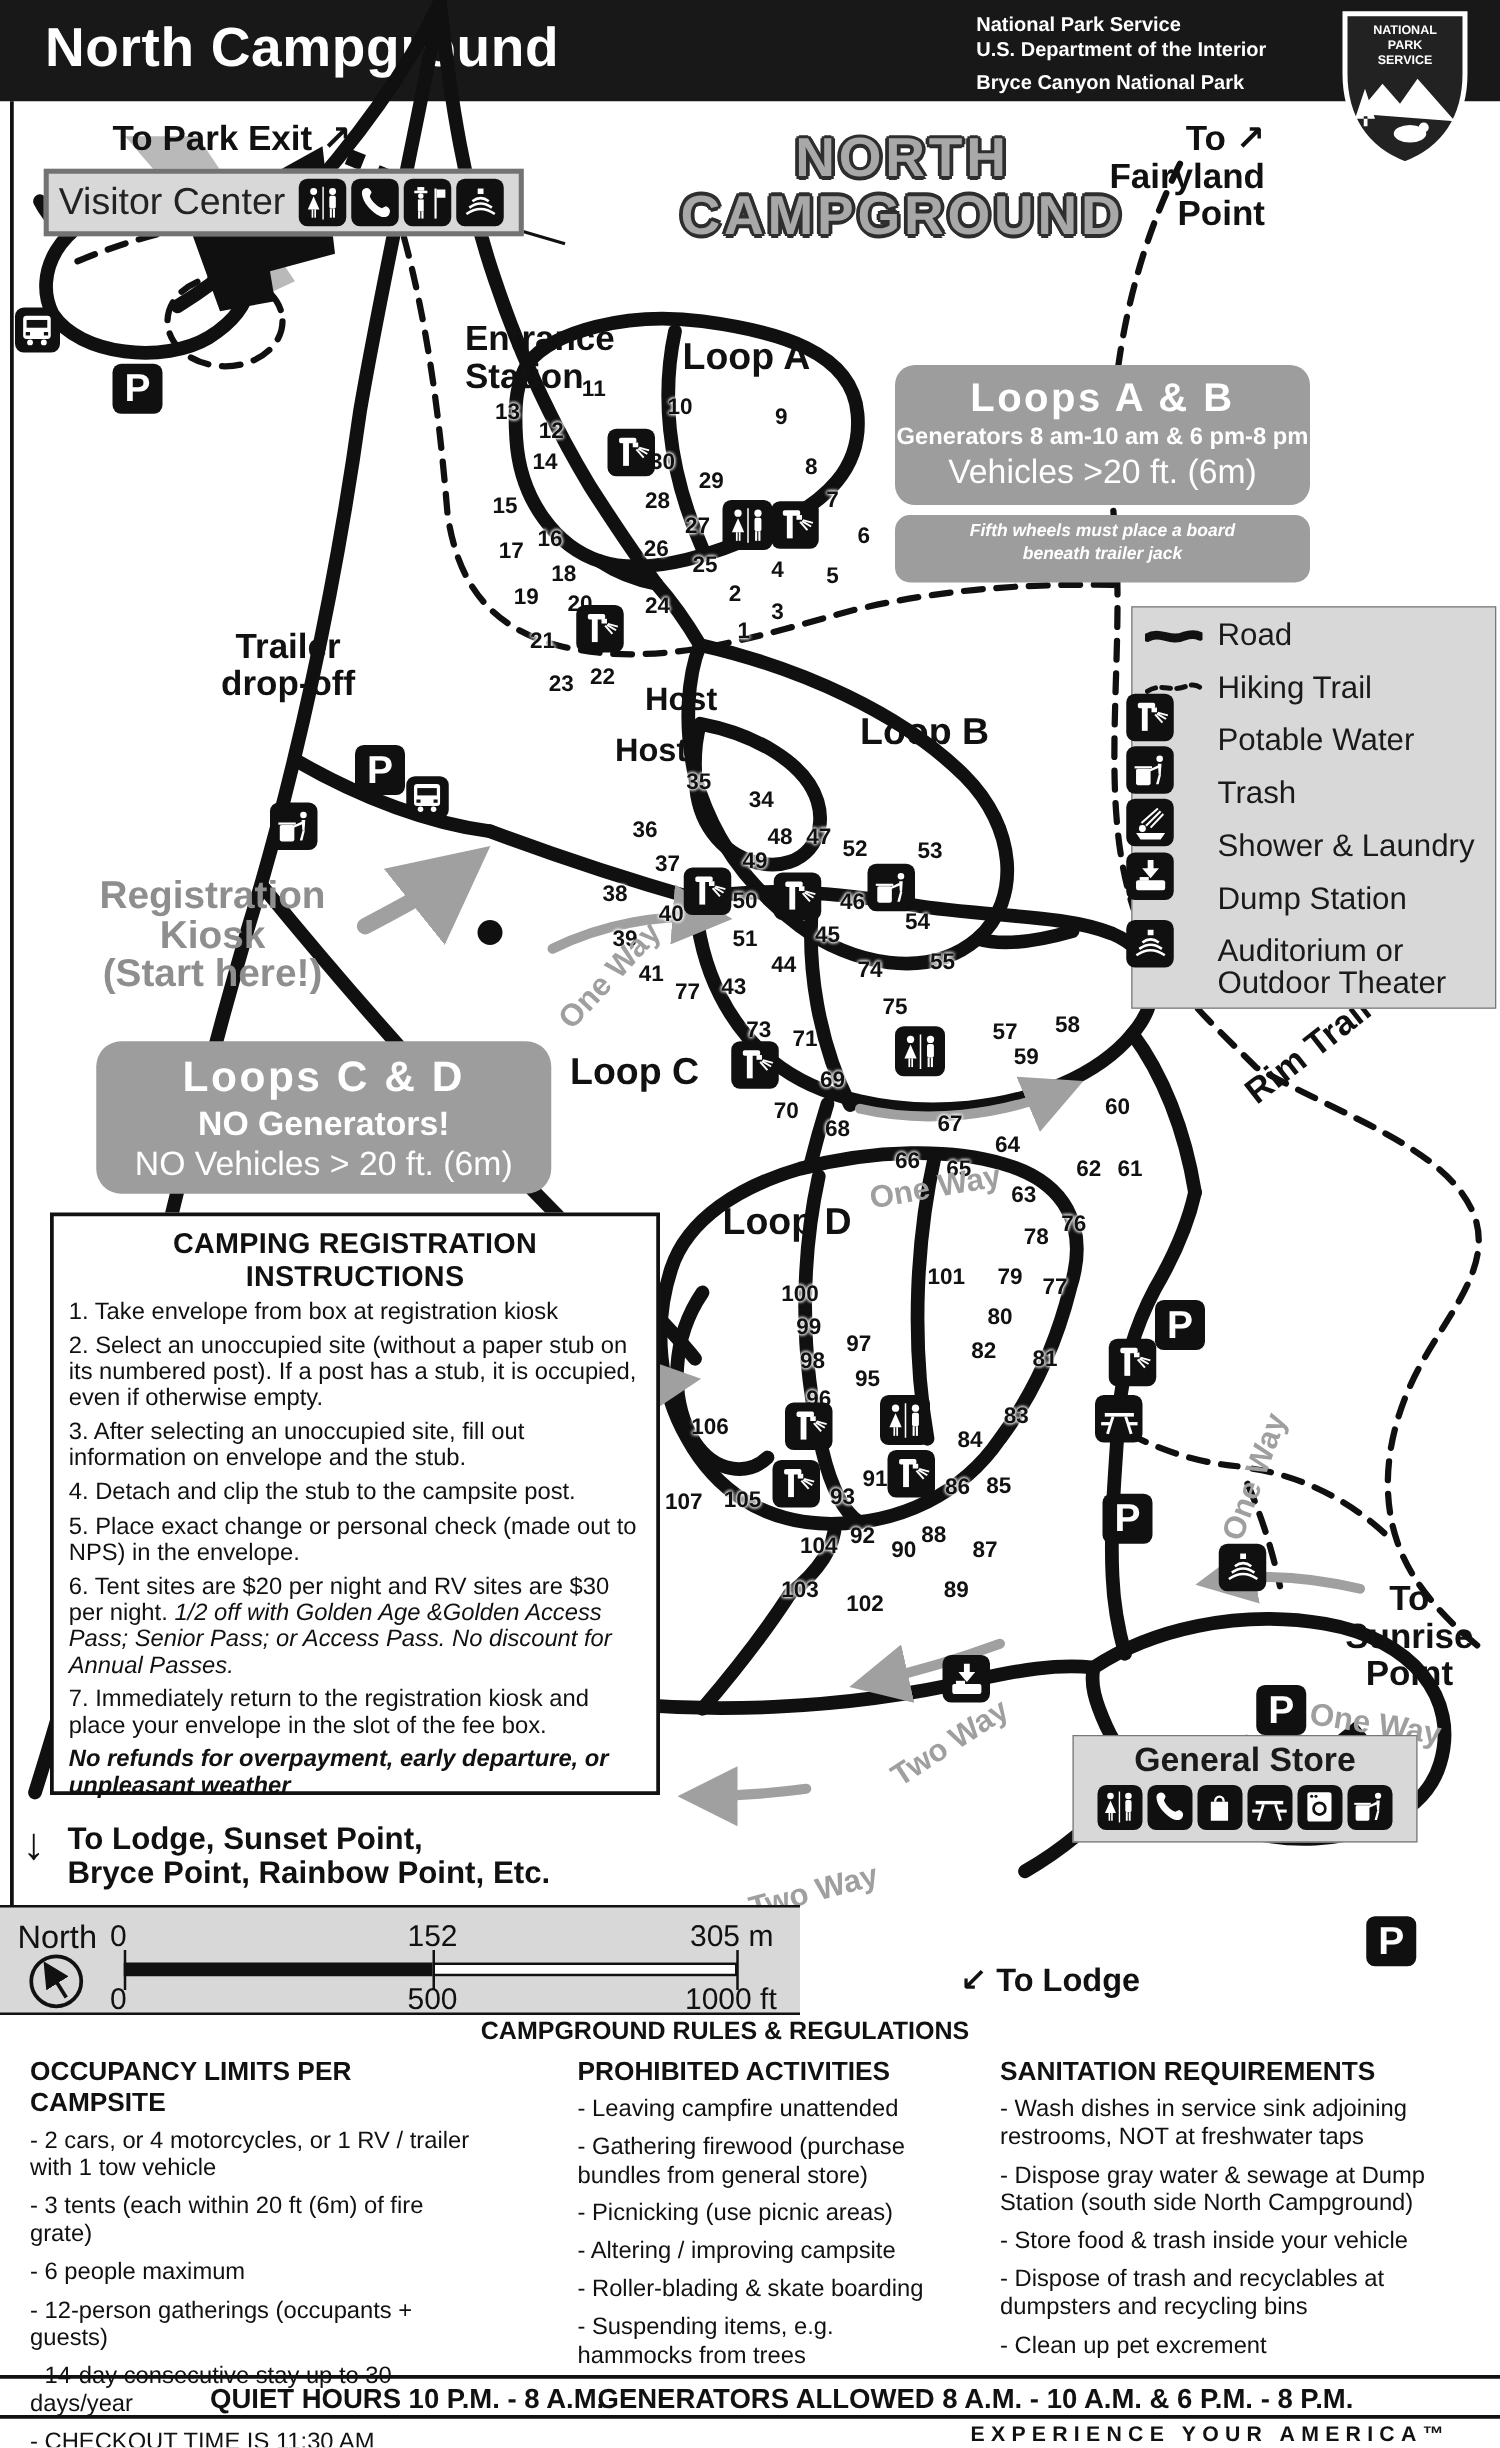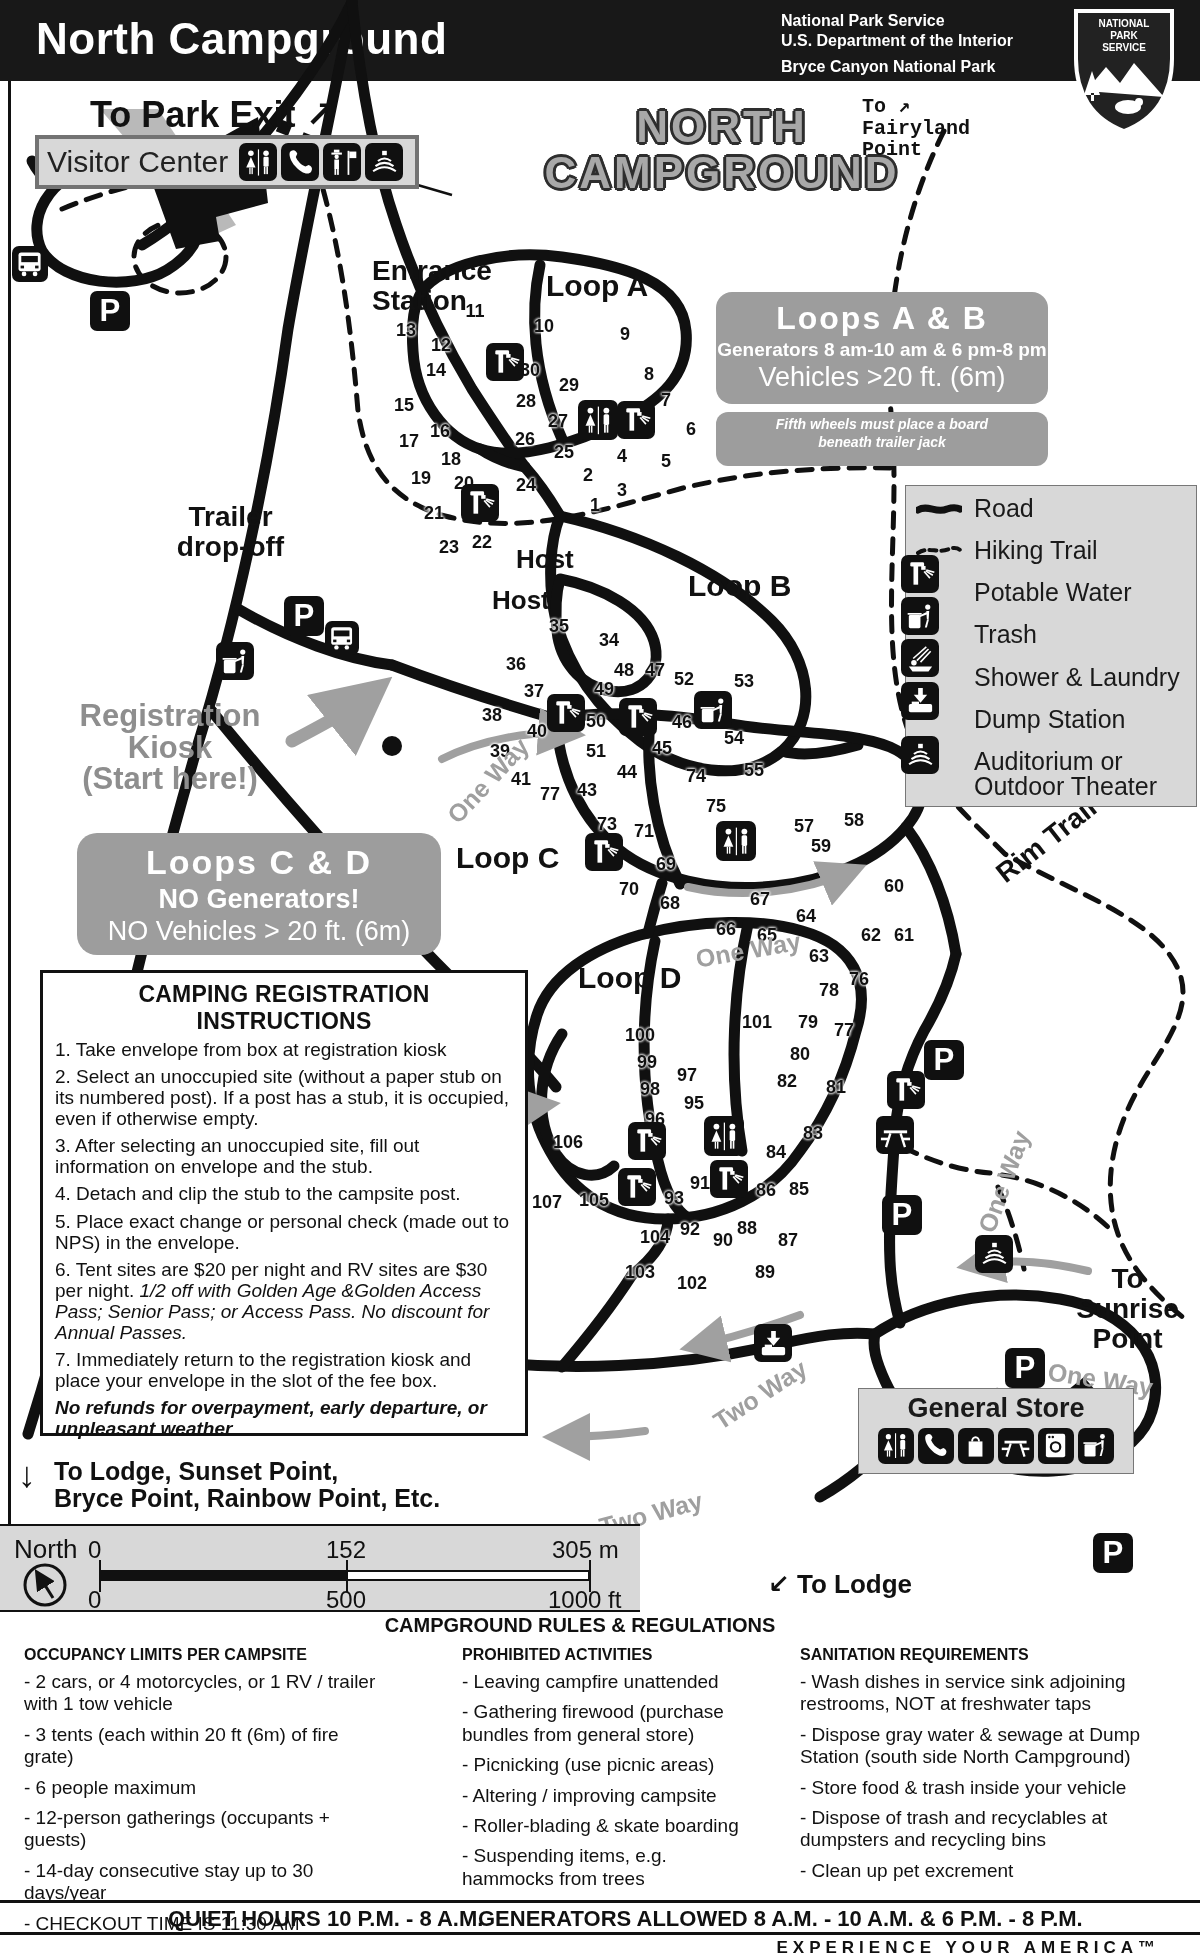--- a/index.html
+++ b/index.html
@@ -65,21 +65,21 @@
   #scale{position:absolute;left:0;top:1524px;width:640px;height:88px;background:#d8d8d8;border-top:2px solid #111;border-bottom:2px solid #111;z-index:13;box-sizing:border-box;}
   #scale .num{position:absolute;font-size:24px;color:#111;}
   #northlbl{position:absolute;left:14px;top:8px;font-size:26px;color:#111;}
   #compass{position:absolute;left:22px;top:36px;width:46px;height:46px;}
   #sbar-black{position:absolute;left:99px;top:44px;width:247px;height:11px;background:#111;}
   #sbar-white{position:absolute;left:346px;top:44px;width:244px;height:11px;background:#fff;border:2px solid #111;box-sizing:border-box;}
   .tick{position:absolute;top:34px;width:2px;height:32px;background:#111;}
   
   #rules-title{position:absolute;left:0;top:1614px;width:1160px;text-align:center;font-size:20px;font-weight:bold;}
   .rcol{position:absolute;top:1646px;font-size:19px;line-height:1.18;}
-  .rcol h4{margin:0 0 6px 0;font-size:16px;}
+  .rcol h4{margin:0 0 6px 0;font-size:21px;}
   .rcol .ritem{margin:0 0 8px 0;}
   #rc0{left:24px;width:352px;} #rc1{left:462px;width:292px;} #rc2{left:800px;width:392px;}
   #botline1{position:absolute;left:0;top:1900px;width:1200px;height:3px;background:#111;}
   #botline2{position:absolute;left:0;top:1932px;width:1200px;height:3px;background:#111;}
   #quiet{position:absolute;left:168px;top:1906px;font-size:22px;font-weight:bold;}
   #gens{position:absolute;left:478px;top:1906px;font-size:22px;font-weight:bold;}
   #tagline{position:absolute;right:40px;top:1938px;font-size:17px;font-weight:bold;letter-spacing:5px;}
   #mapedge{position:absolute;left:8px;top:81px;width:3px;height:1448px;background:#111;}
 </style>
 </head>
@@ -420,28 +420,28 @@
             <circle cx="17" cy="5.5" r="1.8" fill="#fff"></circle>
             <path d="M16 8.2 L18 8.2 L17.6 14 L16.4 14 Z" fill="#fff"></path>
             <path d="M16.2 9 L11 11.5 L11.4 12.6 L16.6 10.4 Z" fill="#fff"></path>
             <path d="M16.5 14 L15 19.5 H16.4 L17.8 14 Z" fill="#fff"></path>
           </svg>
         </span>
       </div>
   </div>
 
   <div id="labels-layer">
-      <div class="mlabel" style="left: 90px; top: 96px; font-size: 36px;">
+      <div class="mlabel" style="left: 90px; top: 96px; font-size: 28px;">
         <div>To Park Exit ↗</div>
       </div>
       <div class="mlabel" style="left: 372px; top: 256px; font-size: 28px;">
         <div>Entrance</div>
         <div>Station</div>
       </div>
-      <div class="mlabel" style="left: 862px; top: 96px; font-size: 20px; width: 150px; text-align: left; font-family: Liberation Mono, monospace;">
+      <div class="mlabel" style="left: 862px; top: 96px; font-size: 28px; width: 150px; text-align: right;">
         <div>To ↗</div>
         <div>Fairyland</div>
         <div>Point</div>
       </div>
       <div class="mlabel" style="left: 546px; top: 270px; font-size: 30px;">
         <div>Loop A</div>
       </div>
       <div class="mlabel" style="left: 688px; top: 570px; font-size: 30px;">
         <div>Loop B</div>
       </div>

